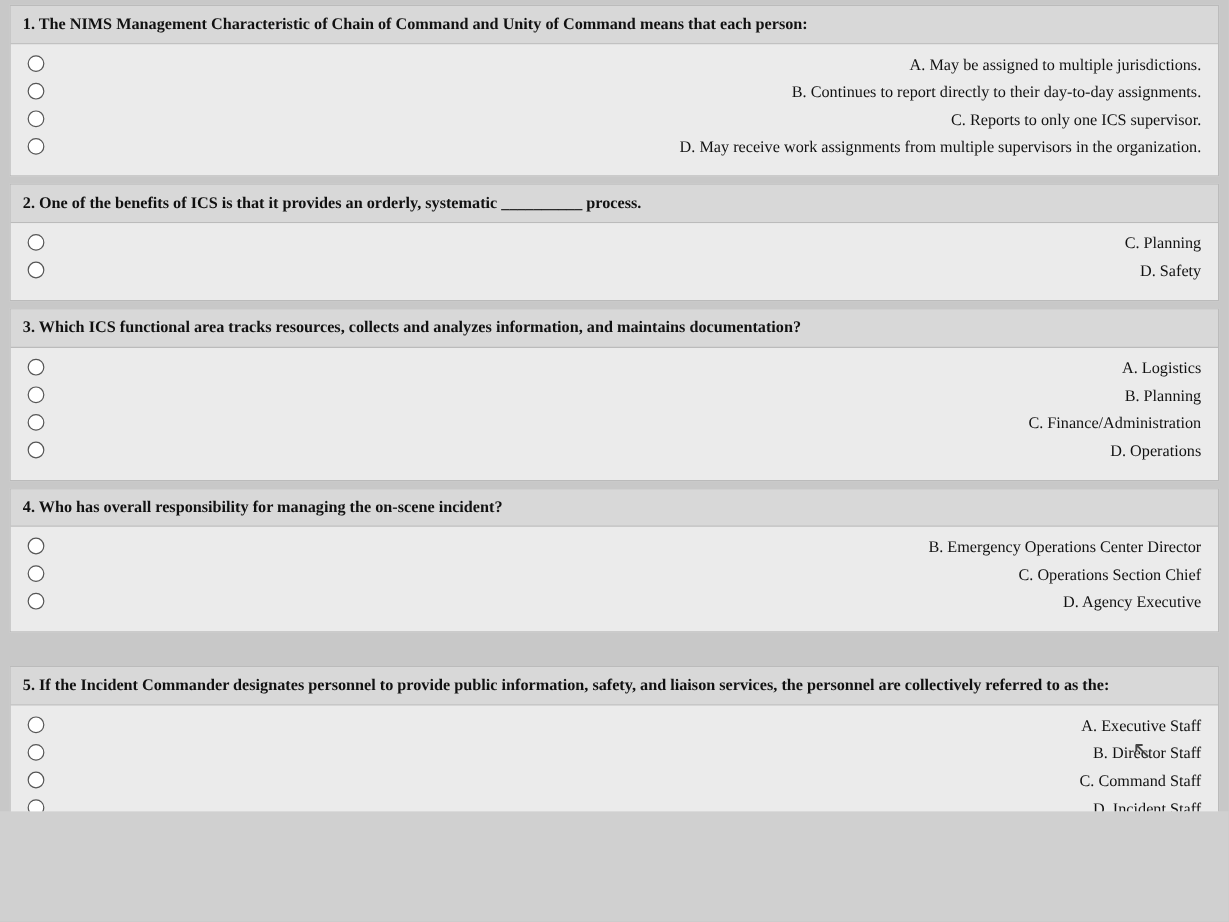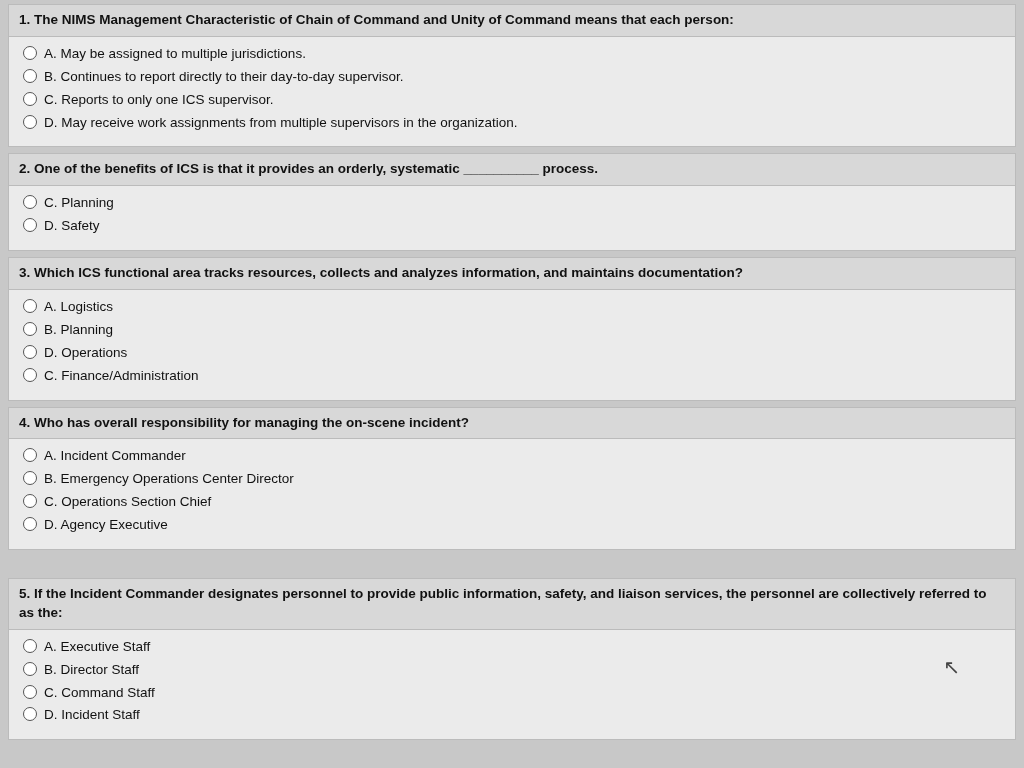--- a/index.html
+++ b/index.html
@@ -13,24 +13,25 @@
       font-size: 14px;
       background-color: #d0d0d0;
       width: 1024px;
       height: 768px;
       overflow: hidden;
       color: #111;
     }
 
     .page-container {
       width: 1024px;
-      height: 768px;
+      height: 676px;
       background-color: #c8c8c8;
       padding: 0;
       overflow: hidden;
+      font-family: Liberation Serif, serif;
     }
 
     .question-block {
       background-color: #e8e8e8;
       border: 1px solid #bbb;
       margin: 0 8px 6px 8px;
       padding: 0;
     }
 
     .question-header {
@@ -46,20 +47,21 @@
       padding: 8px 14px 10px 14px;
       background-color: #ebebeb;
     }
 
     .option-row {
       display: flex;
       align-items: flex-start;
       margin-bottom: 4px;
       font-size: 13.5px;
       line-height: 1.4;
+      justify-content: space-between;
     }
 
     .option-row .radio {
       display: inline-block;
       width: 14px;
       height: 14px;
       border: 1.5px solid #555;
       border-radius: 50%;
       margin-right: 7px;
       margin-top: 1px;
@@ -80,21 +82,21 @@
     <div class="question-header">
       <span>1. </span><span>The NIMS Management Characteristic of Chain of Command and Unity of Command means that each person:</span>
     </div>
     <div class="question-options">
       <div class="option-row">
         <span class="radio"></span>
         <span class="option-label"><span>A. </span><span>May be assigned to multiple jurisdictions.</span></span>
       </div>
       <div class="option-row">
         <span class="radio"></span>
-        <span class="option-label"><span>B. </span><span>Continues to report directly to their day-to-day supervisor.</span></span>
+        <span class="option-label"><span>B. </span><span>Continues to report directly to their day-to-day assignments.</span></span>
       </div>
       <div class="option-row">
         <span class="radio"></span>
         <span class="option-label"><span>C. </span><span>Reports to only one ICS supervisor.</span></span>
       </div>
       <div class="option-row">
         <span class="radio"></span>
         <span class="option-label"><span>D. </span><span>May receive work assignments from multiple supervisors in the organization.</span></span>
       </div>
     </div>
@@ -124,38 +126,34 @@
       <div class="option-row">
         <span class="radio"></span>
         <span class="option-label"><span>A. </span><span>Logistics</span></span>
       </div>
       <div class="option-row">
         <span class="radio"></span>
         <span class="option-label"><span>B. </span><span>Planning</span></span>
       </div>
       <div class="option-row">
         <span class="radio"></span>
-        <span class="option-label"><span>D. </span><span>Operations</span></span>
+        <span class="option-label"><span>C. </span><span>Finance/Administration</span></span>
       </div>
       <div class="option-row">
         <span class="radio"></span>
-        <span class="option-label"><span>C. </span><span>Finance/Administration</span></span>
+        <span class="option-label"><span>D. </span><span>Operations</span></span>
       </div>
     </div>
   </div>
 
   <div class="question-block">
     <div class="question-header">
       <span>4. </span><span>Who has overall responsibility for managing the on-scene incident?</span>
     </div>
     <div class="question-options">
-      <div class="option-row">
-        <span class="radio"></span>
-        <span class="option-label"><span>A. </span><span>Incident Commander</span></span>
-      </div>
       <div class="option-row">
         <span class="radio"></span>
         <span class="option-label"><span>B. </span><span>Emergency Operations Center Director</span></span>
       </div>
       <div class="option-row">
         <span class="radio"></span>
         <span class="option-label"><span>C. </span><span>Operations Section Chief</span></span>
       </div>
       <div class="option-row">
         <span class="radio"></span>

